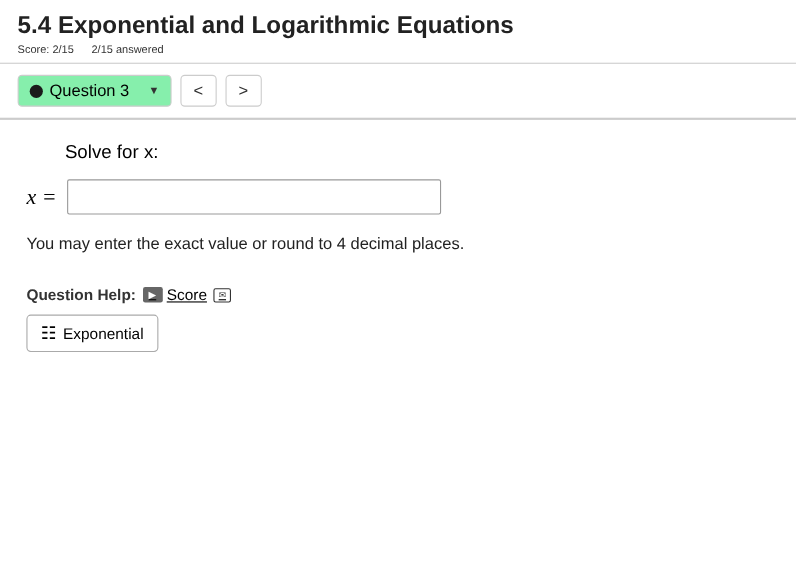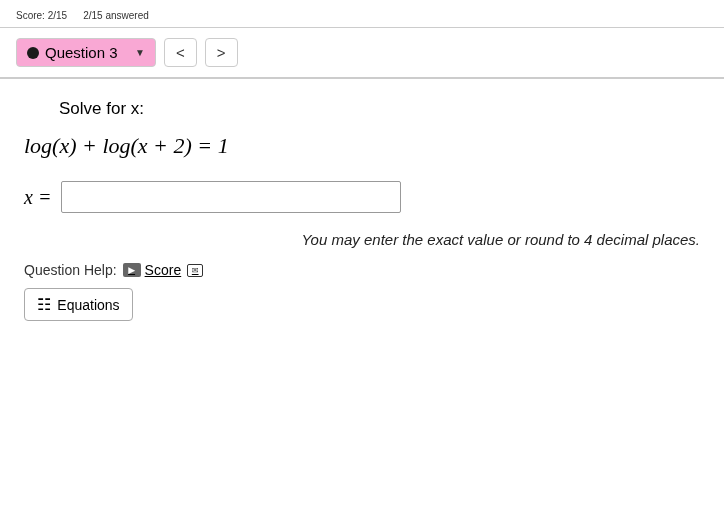--- a/index.html
+++ b/index.html
@@ -42,21 +42,21 @@
 
     .question-selector {
       display: flex;
       align-items: center;
       gap: 6px;
       border: 1px solid #ccc;
       border-radius: 4px;
       padding: 5px 10px;
       cursor: pointer;
       font-size: 15px;
-      background: #f9a8d4;
+      background: #86efac;
       min-width: 140px;
     }
 
     .question-selector .dot {
       width: 12px;
       height: 12px;
       border-radius: 50%;
       background: #1a1a1a;
       display: inline-block;
       flex-shrink: 0;
@@ -114,37 +114,35 @@
       border: 1px solid #999;
       border-radius: 2px;
       padding: 6px 10px;
       font-size: 16px;
       width: 340px;
       outline: none;
     }
 
     .hint-text {
       font-size: 15px;
-      font-style: italic;
       color: #222;
-      margin-bottom: 14px;
-      text-align: right;
+      margin-bottom: 30px;
     }
 
     .question-help {
       font-size: 14px;
       display: flex;
       align-items: center;
       gap: 6px;
       margin-bottom: 10px;
       flex-wrap: wrap;
     }
 
     .help-label {
-      font-weight: normal;
+      font-weight: bold;
       color: #333;
       text-align: center;
     }
 
     .help-link {
       display: inline-flex;
       align-items: center;
       gap: 4px;
       color: #000;
       text-decoration: underline;
@@ -189,20 +187,21 @@
       background: #fff;
     }
 
     
     .math-italic { font-style: italic; font-family: Georgia, serif; }
   </style>
 </head>
 <body>
 
 <div class="header-section">
+  <div class="page-title">5.4 Exponential and Logarithmic Equations</div>
   <div class="score-line">
     <span>Score: 2/15</span>
     <span>2/15 answered</span>
   </div>
 </div>
 
 <div class="nav-bar">
   <div class="question-selector">
     <span class="dot"></span>
     <span class="question-label">Question 3</span>
@@ -211,24 +210,20 @@
   <button class="nav-btn">&lt;</button>
   <button class="nav-btn">&gt;</button>
 </div>
 
 <div class="content-area">
 
   <div class="solve-instruction">
     <span>Solve for x:</span>
   </div>
 
-  <div class="equation-display">
-    
-    <span class="math-italic">log(<span class="math-italic">x</span>) + log(<span class="math-italic">x</span> + 2) = 1</span>
-  </div>
 
   <div class="answer-row">
     <span class="answer-label math-italic">
       <span class="math-italic">x</span> =
     </span>
     <input class="answer-input" type="text" placeholder="" style="">
   </div>
 
   <div class="hint-text">You may enter the exact value or round to 4 decimal places.</div>
 
@@ -240,16 +235,16 @@
       <span>Score</span>
     </span>
 
     <span class="help-link">
       <span class="help-icon-msg">✉</span>
     </span>
   </div>
 
   <button class="calculator-btn">
     <span style="font-size:16px;">☷</span>
-    <span>Equations</span>
+    <span>Exponential</span>
   </button>
 
 </div>
 
 </body></html>

